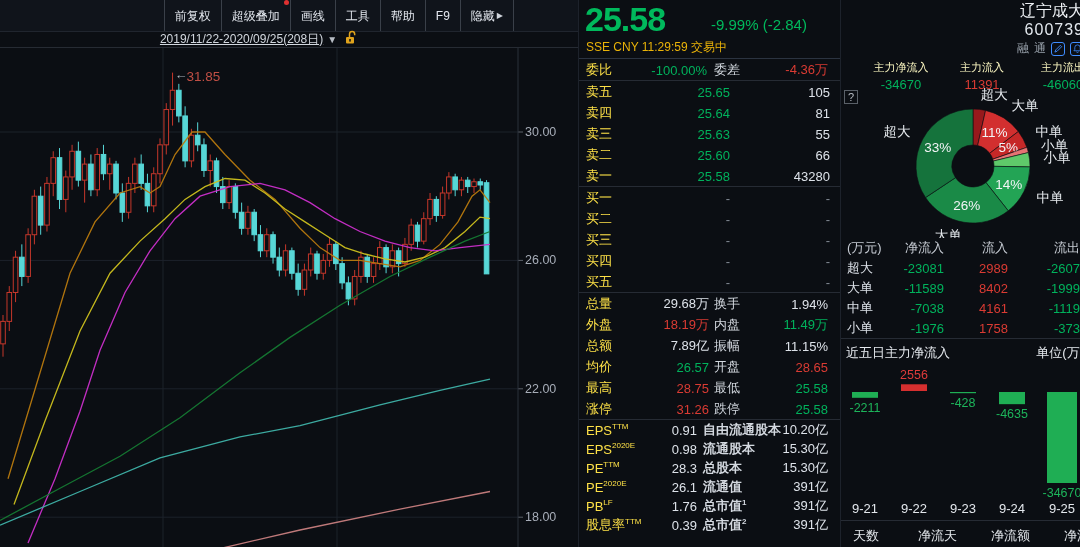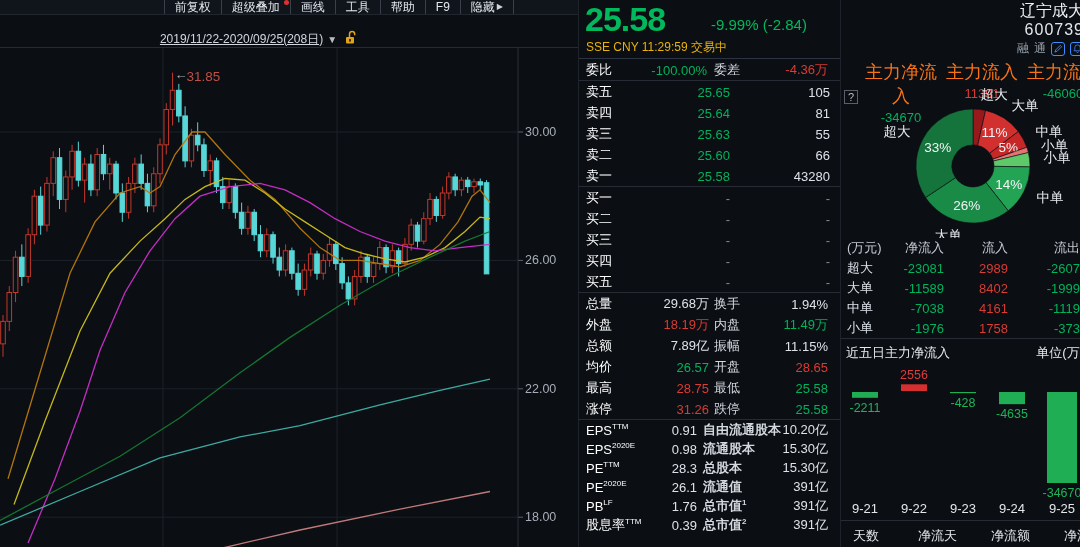--- a/index.html
+++ b/index.html
@@ -2,21 +2,21 @@
 <html><head>
 <meta charset="utf-8">
 <style>
   html,body{margin:0;padding:0;background:#05070a;}
   *{box-sizing:border-box;}
   .screen{position:relative;width:1080px;height:547px;overflow:hidden;
     background:#0b0e13;font-family:"Liberation Sans","DejaVu Sans",sans-serif;
     color:#dde2e9;-webkit-font-smoothing:antialiased;}
   
   .chart-panel{position:absolute;left:0;top:0;width:578px;height:547px;background:#0b0e13;}
-  .toolbar{position:absolute;left:0;top:0;width:578px;height:15px;display:flex;justify-content:flex-end;
+  .toolbar{position:absolute;left:0;top:0;width:578px;height:32px;display:flex;justify-content:flex-end;
     align-items:stretch;background:#10141b;border-bottom:1px solid #20252e;padding-right:64px;}
   .tb-item{position:relative;display:flex;align-items:center;padding:0 10px;font-size:12px;color:#e3e7ee;
     border-left:1px solid #3a4049;cursor:default;line-height:14px;}
   .tb-item:last-child{border-right:1px solid #3a4049;}
   .tb-dot{position:absolute;right:1px;top:0px;width:5px;height:5px;border-radius:50%;background:#e03131;}
   .tb-arrow{font-size:8px;margin-left:2px;color:#cfd4db;}
   .range-bar{position:absolute;left:0;top:31px;width:578px;height:16px;display:flex;justify-content:center;
     align-items:center;padding-right:60px;}
   .range-label{font-size:12px;color:#d2d7de;text-decoration:underline;}
   .range-arrow{font-size:10px;color:#b7bcc4;margin-left:4px;}
@@ -25,21 +25,21 @@
   
   .quote-panel{position:absolute;left:578px;top:0;width:262px;height:547px;background:#0b0e13;
     border-left:1px solid #1d222b;}
   .q-header{position:relative;height:59px;border-bottom:1px solid #2b3340;}
   .q-price{position:absolute;left:6px;top:0px;font-size:34px;font-weight:bold;color:#00b95c;letter-spacing:-1px;}
   .q-change{position:absolute;left:132px;top:16px;font-size:15px;font-weight:normal;color:#00b95c;}
   .q-session{position:absolute;left:7px;bottom:2px;font-size:12px;color:#eab308;}
   .qrow{position:relative;height:21px;font-size:13px;}
   .qrow span{position:absolute;top:50%;transform:translateY(-50%);white-space:nowrap;}
   .q-sep{border-top:1px solid #262b34;}
-  .lab{left:7px;color:#ffffff;}
+  .lab{left:7px;color:#fde047;}
   .v1{right:110px;}  
   .v2{right:10px;}   
   .sv1{right:131px;} 
   .sl2{left:135px;color:#d3d8df;}
   .sv2{right:12px;}
   .fv1{right:143px;}
   .fl2{left:124px;color:#d3d8df;font-weight:bold;}
   .fv2{right:12px;}
   .g{color:#00b25c;} .r{color:#da3b33;} .w{color:#dde2e9;} .dim{color:#848a95;}
   sup{font-size:8px;}
@@ -48,21 +48,21 @@
     border-left:1px solid #1d222b;}
   .stock-id{position:absolute;right:8px;top:1px;text-align:right;line-height:19px;}
   .stock-name{font-size:16px;color:#eef1f5;}
   .stock-code{font-size:16px;color:#e3e8ee;letter-spacing:1px;}
   .badge-row{position:absolute;right:8px;top:40px;display:flex;align-items:center;gap:5px;}
   .badge{font-size:12px;color:#9aa3ad;}
   .icon-box{width:14px;height:14px;border:1px solid #3f8cff;border-radius:3px;display:flex;
     align-items:center;justify-content:center;}
   .flow-headers{position:absolute;left:0;top:60px;width:252px;height:32px;}
   .fh{position:absolute;width:84px;text-align:center;}
-  .fh .fh-l{font-size:18px;color:#f97316;display:block;}
+  .fh .fh-l{font-size:11px;color:#fef9c3;display:block;}
   .fh .fh-v{font-size:13px;display:block;margin-top:2px;}
   .help-icon{position:absolute;left:3px;top:90px;width:14px;height:14px;border:1px solid #5a6068;
     color:#b7bcc4;font-size:11px;display:flex;align-items:center;justify-content:center;}
   #donut{position:absolute;left:0;top:85px;}
   .flow-table{position:absolute;left:0;top:238px;width:252px;}
   .frow{position:relative;height:20px;font-size:13px;}
   .frow span{position:absolute;top:50%;transform:translateY(-50%);white-space:nowrap;}
   .fc1{left:6px;color:#dde2e9;}
   .fc2{right:149px;} .fc3{right:85px;} .fc4{right:13px;}
   .fhead span{color:#c6cbd3;}

